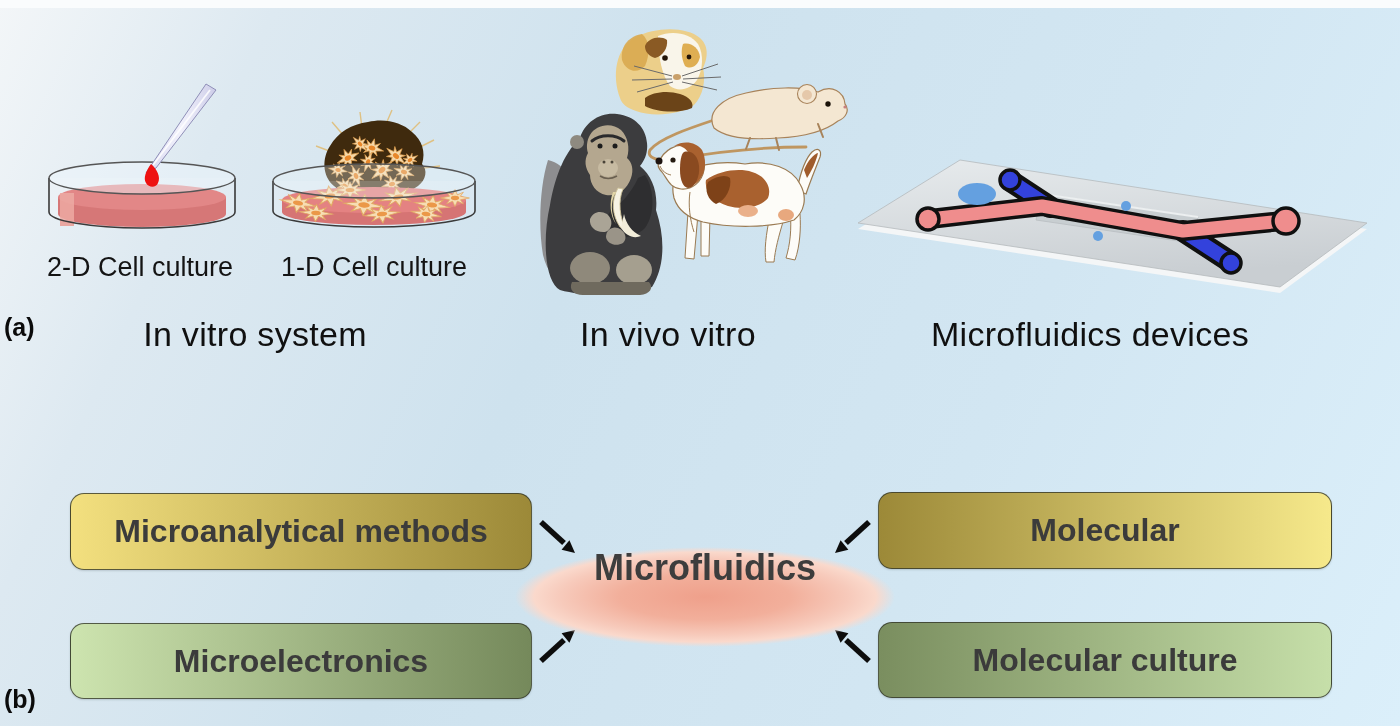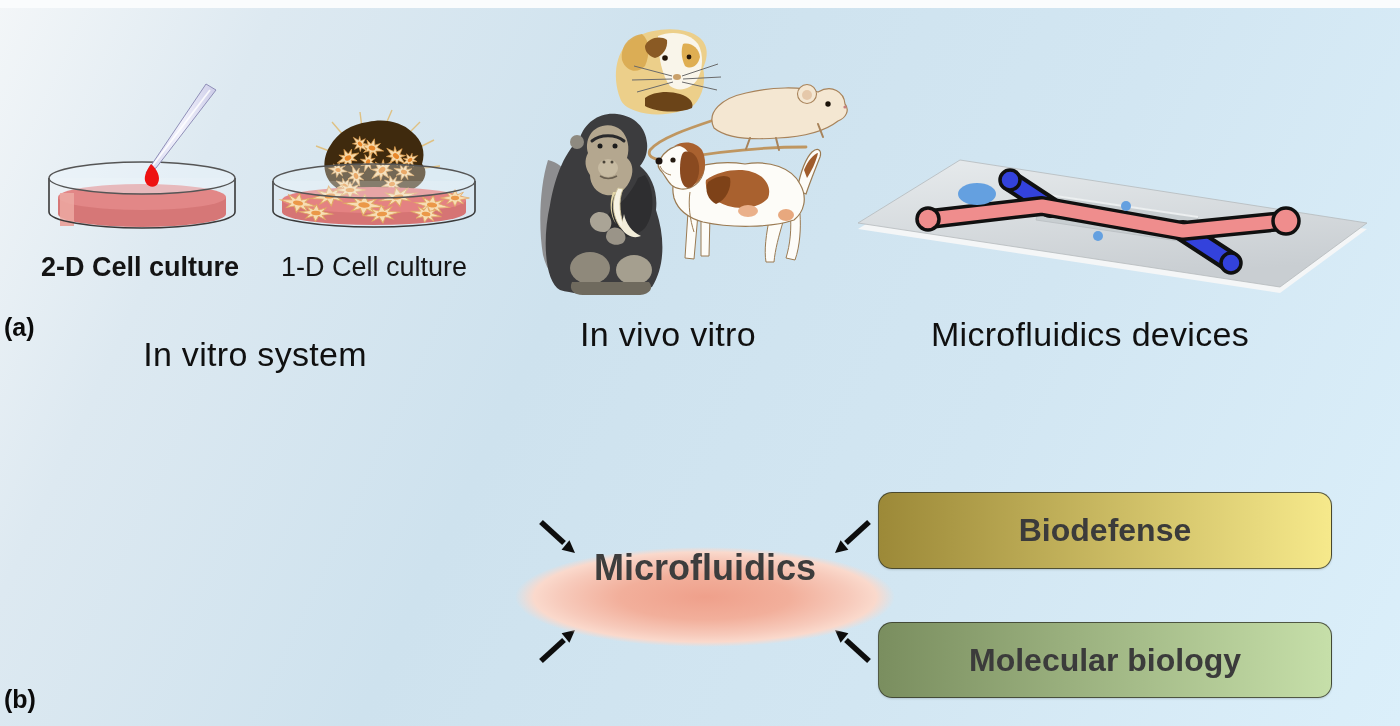--- a/index.html
+++ b/index.html
@@ -215,33 +215,39 @@
           <line x1="541" y1="661" x2="564" y2="640"></line>
           <polygon points="575,630 561.6,633.3 569.4,642.7" stroke="none"></polygon>
         </g>
       <g>
           <line x1="869" y1="661" x2="846" y2="640"></line>
           <polygon points="835,630 848.4,633.3 840.6,642.7" stroke="none"></polygon>
         </g>
     </g>
   </svg>
 
-  <div class="txt caption" style="left:15px;top:252px;width:250px;font-weight:bold;">2-D Cell culture</div>
+  <div class="txt caption" style="left:15px;top:252px;width:250px;">2-D Cell culture</div>
   <div class="txt caption" style="left:249px;top:252px;width:250px;">1-D Cell culture</div>
 
-  <div class="txt sysTitle" style="left:55px;top:315px;width:400px;margin-top:20px;">In vitro system</div>
+  <div class="txt sysTitle" style="left:55px;top:315px;width:400px;">In vitro system</div>
   <div class="txt sysTitle" style="left:468px;top:315px;width:400px;">In vivo vitro</div>
   <div class="txt sysTitle" style="left:890px;top:315px;width:400px;">Microfluidics devices</div>
 
   <div class="txt panelLabel" style="left:4px;top:313px;">(a)</div>
   <div class="txt panelLabel" style="left:4px;top:685px;">(b)</div>
 
+  <div class="bbox b1" style="background: linear-gradient(90deg, rgb(243, 224, 127), rgb(156, 137, 56));">
+    <span>Microanalytical methods</span>
+  </div>
   <div class="bbox b2" style="background: linear-gradient(90deg, rgb(156, 137, 56), rgb(246, 233, 139));">
-    <span>Biodefense</span>
+    <span>Molecular</span>
+  </div>
+  <div class="bbox b3" style="background: linear-gradient(90deg, rgb(205, 228, 175), rgb(117, 137, 91));">
+    <span>Microelectronics</span>
   </div>
   <div class="bbox b4" style="background: linear-gradient(90deg, rgb(122, 142, 95), rgb(198, 223, 169));">
-    <span>Molecular biology</span>
+    <span>Molecular culture</span>
   </div>
 
   <div class="ellipse">
     <span>Microfluidics</span>
   </div>
 </div>
 
 </body></html>

